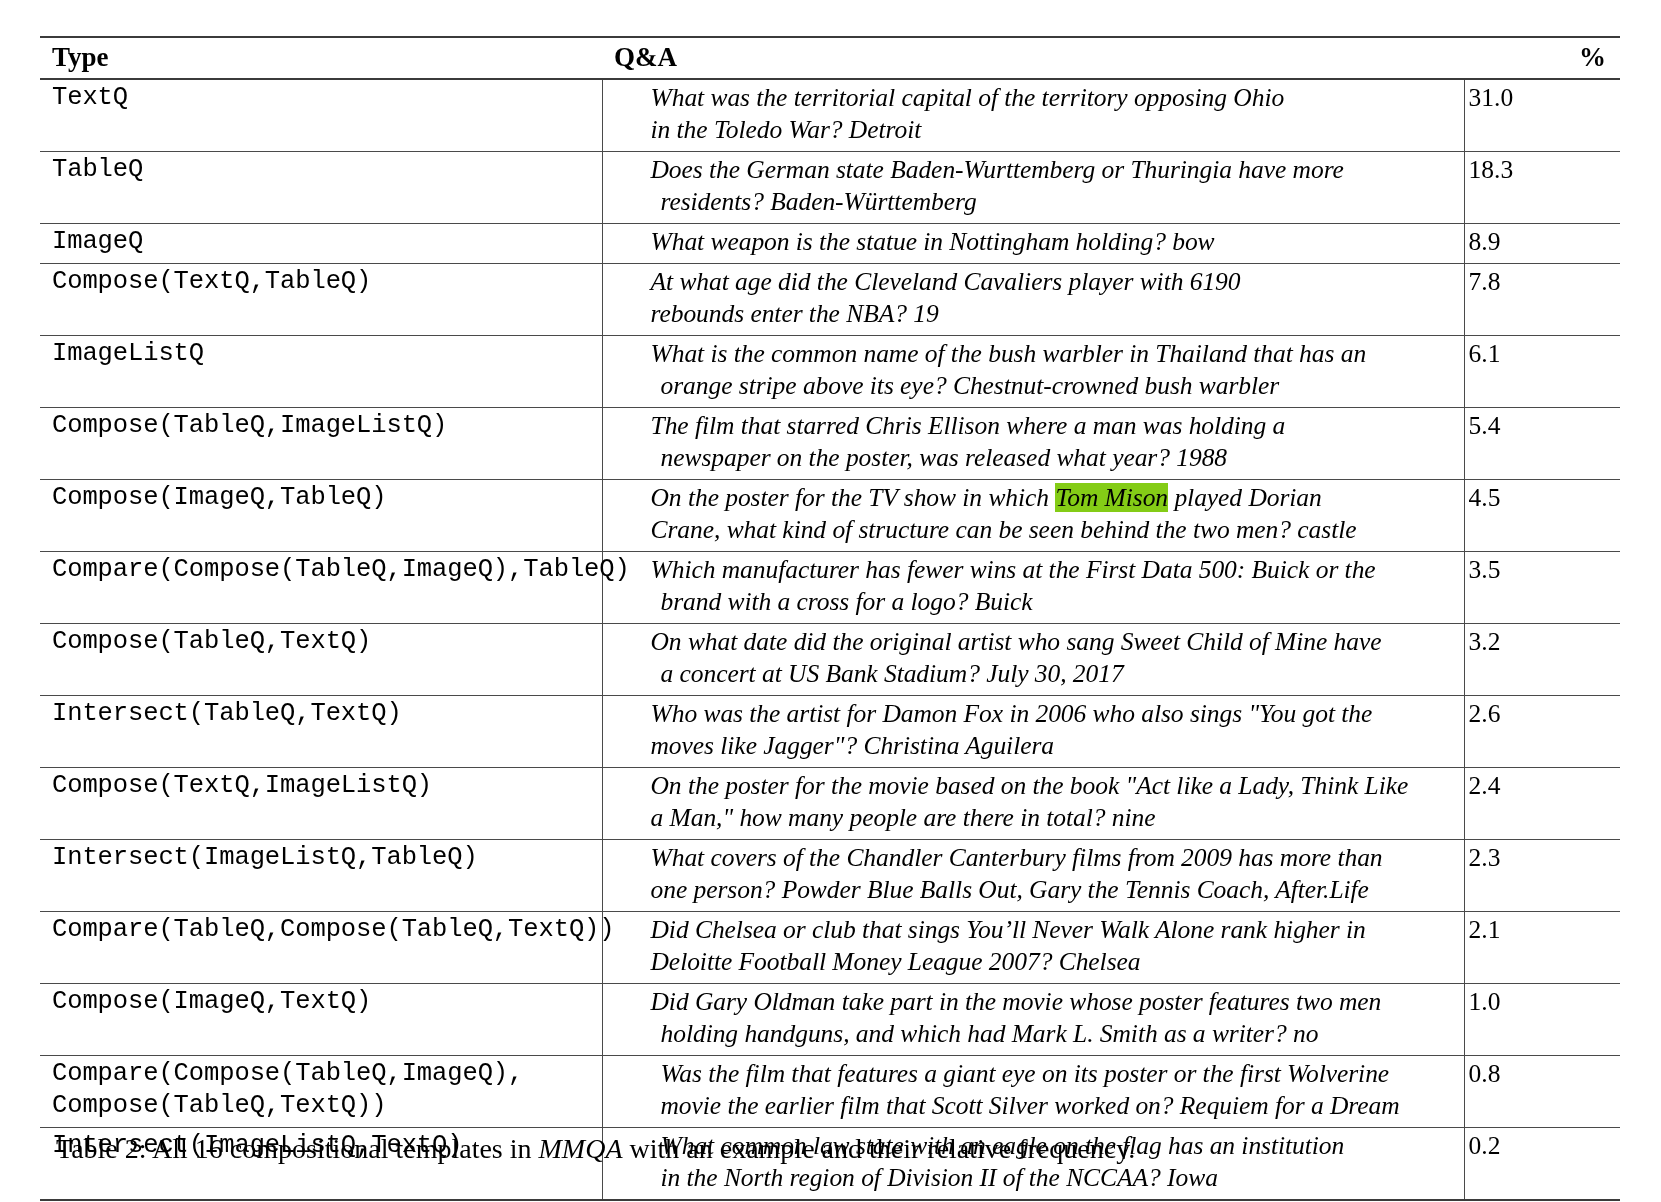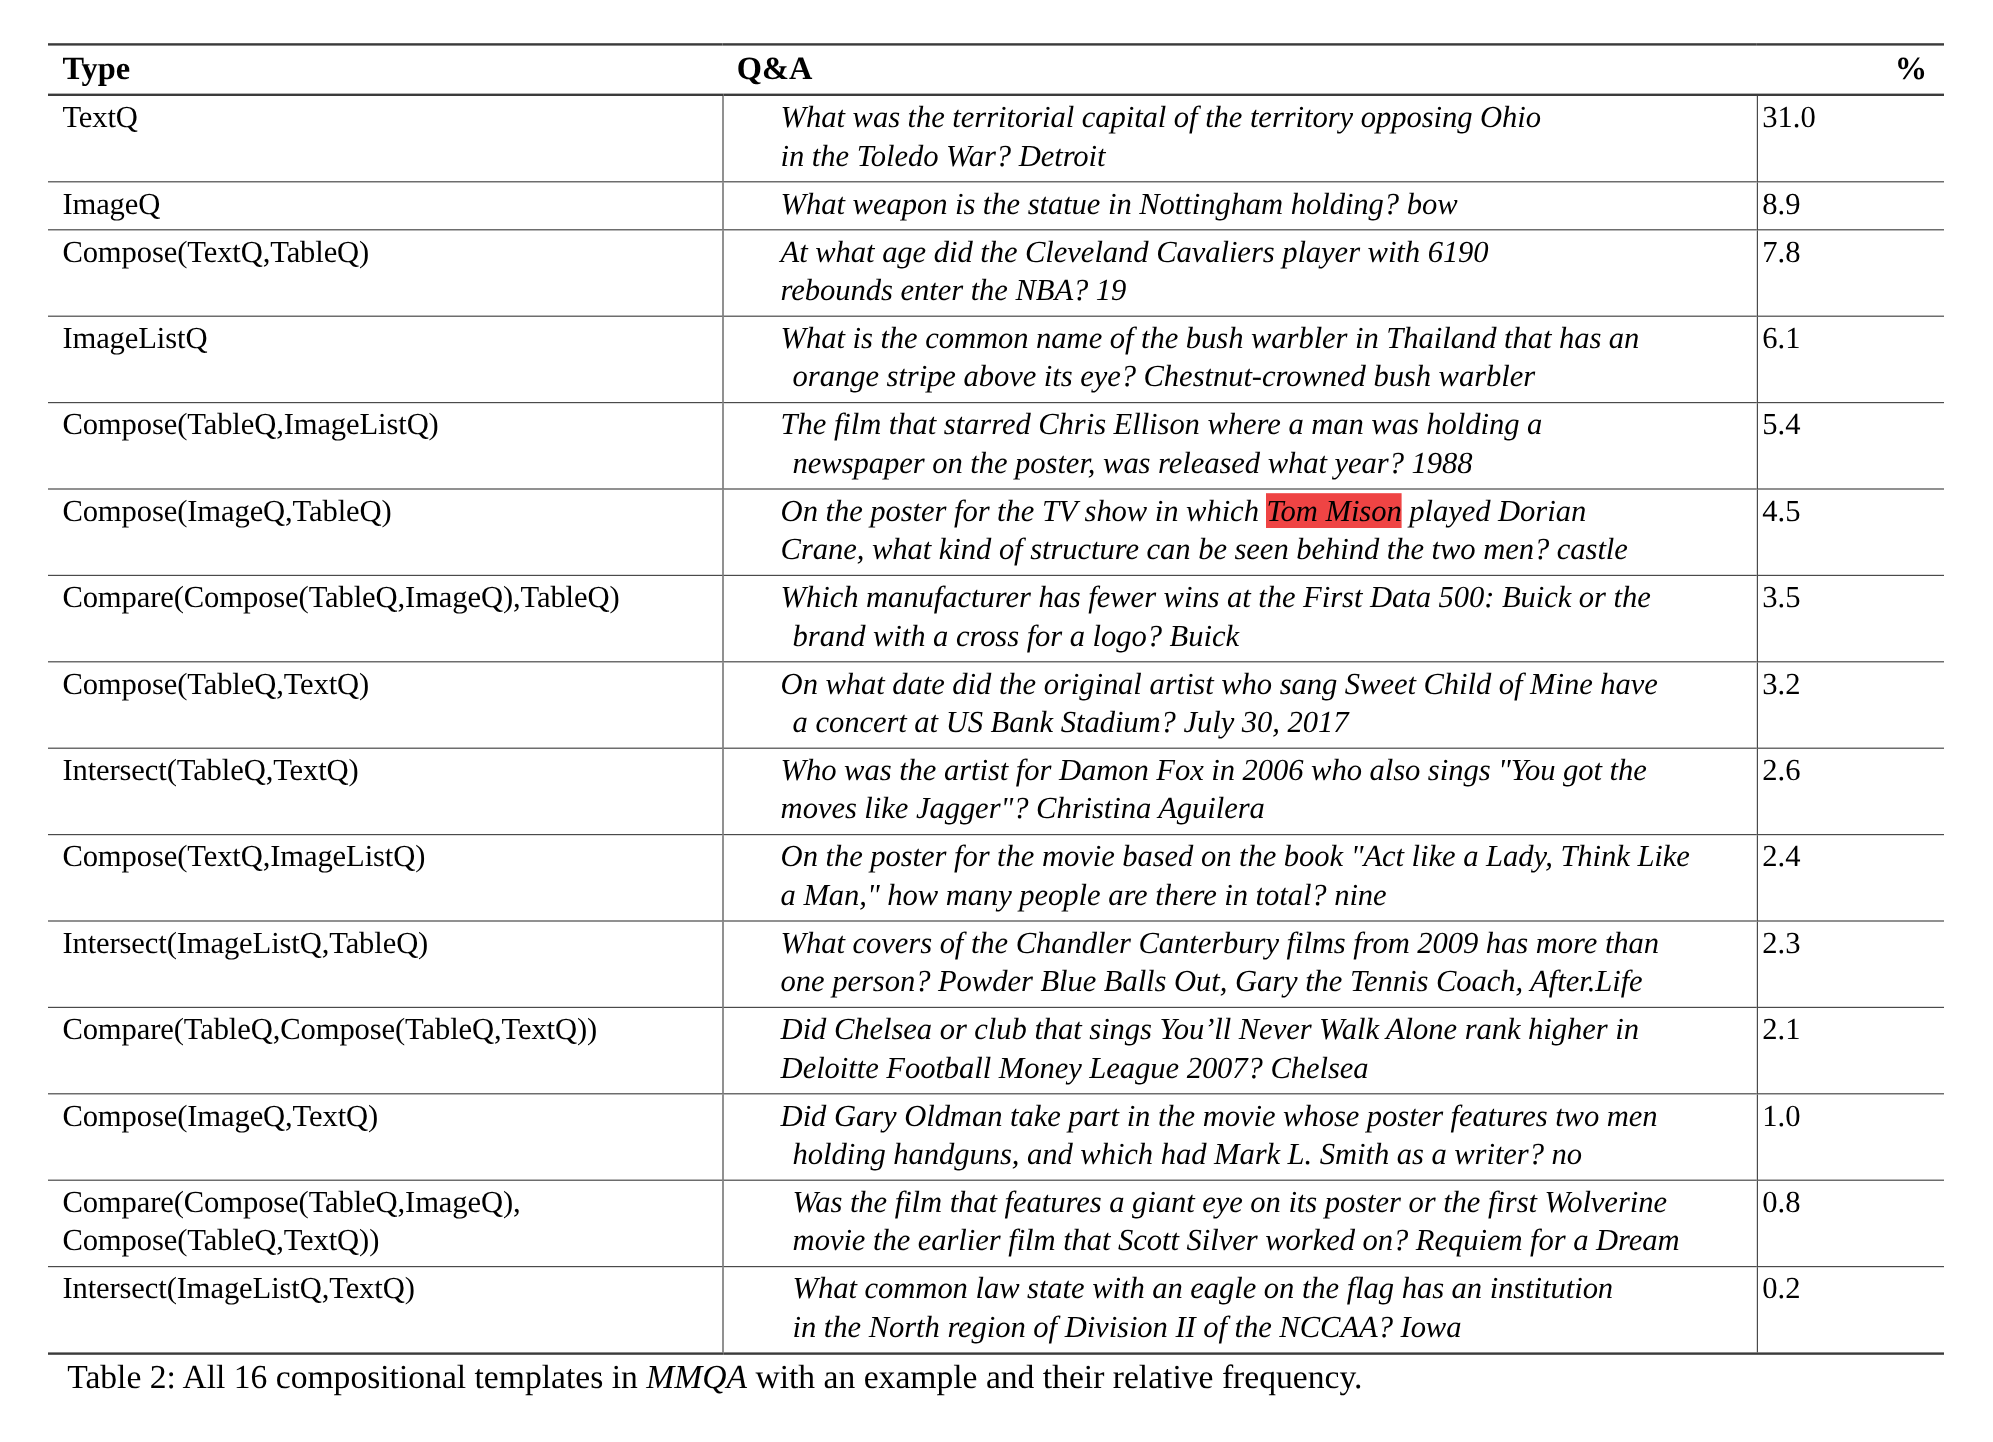--- a/index.html
+++ b/index.html
@@ -55,30 +55,31 @@
     vertical-align: top;
   }
   tbody tr:first-child td { border-top: none; }
   tbody tr.last-row td { border-bottom: 2.5px solid #3b3b3b; }
 
   td.type-cell {
     font-style: normal;
     white-space: pre-line;
     border-right: 1.4px solid #4a4a4a;
     letter-spacing: -0.1px;
+    font-family: Liberation Mono, monospace;
   }
   td.qa-cell {
     font-style: italic;
     border-right: 1.4px solid #4a4a4a;
     padding-left: 14px;
     letter-spacing: -0.05px;
   }
   td.qa-cell .qline { display: block; margin-left: 34px; }
   td.qa-cell .qline.indent { padding-left: 10px; }
-  td.qa-cell .hl { background: #ef4444; }
+  td.qa-cell .hl { background: #84cc16; }
   td.pct-cell {
     text-align: left;
     padding-right: 16px;
     padding-left: 4px;
     font-style: normal;
   }
 
   .caption {
     position: absolute;
     left: 56px;
@@ -112,20 +113,28 @@
       <tbody id="table-body">
           <tr>
             <td class="type-cell">TextQ</td>
             <td class="qa-cell">
               <span class="qline">What was the territorial capital of the territory opposing Ohio</span>
               <span class="qline">in the Toledo War? Detroit</span>
             </td>
             <td class="pct-cell">31.0</td>
           </tr>
           <tr>
+            <td class="type-cell">TableQ</td>
+            <td class="qa-cell">
+              <span class="qline">Does the German state Baden-Wurttemberg or Thuringia have more</span>
+              <span class="qline indent">residents? Baden-Württemberg</span>
+            </td>
+            <td class="pct-cell">18.3</td>
+          </tr>
+          <tr>
             <td class="type-cell">ImageQ</td>
             <td class="qa-cell">
               <span class="qline">What weapon is the statue in Nottingham holding? bow</span>
             </td>
             <td class="pct-cell">8.9</td>
           </tr>
           <tr>
             <td class="type-cell">Compose(TextQ,TableQ)</td>
             <td class="qa-cell">
               <span class="qline">At what age did the Cleveland Cavaliers player with 6190</span>

